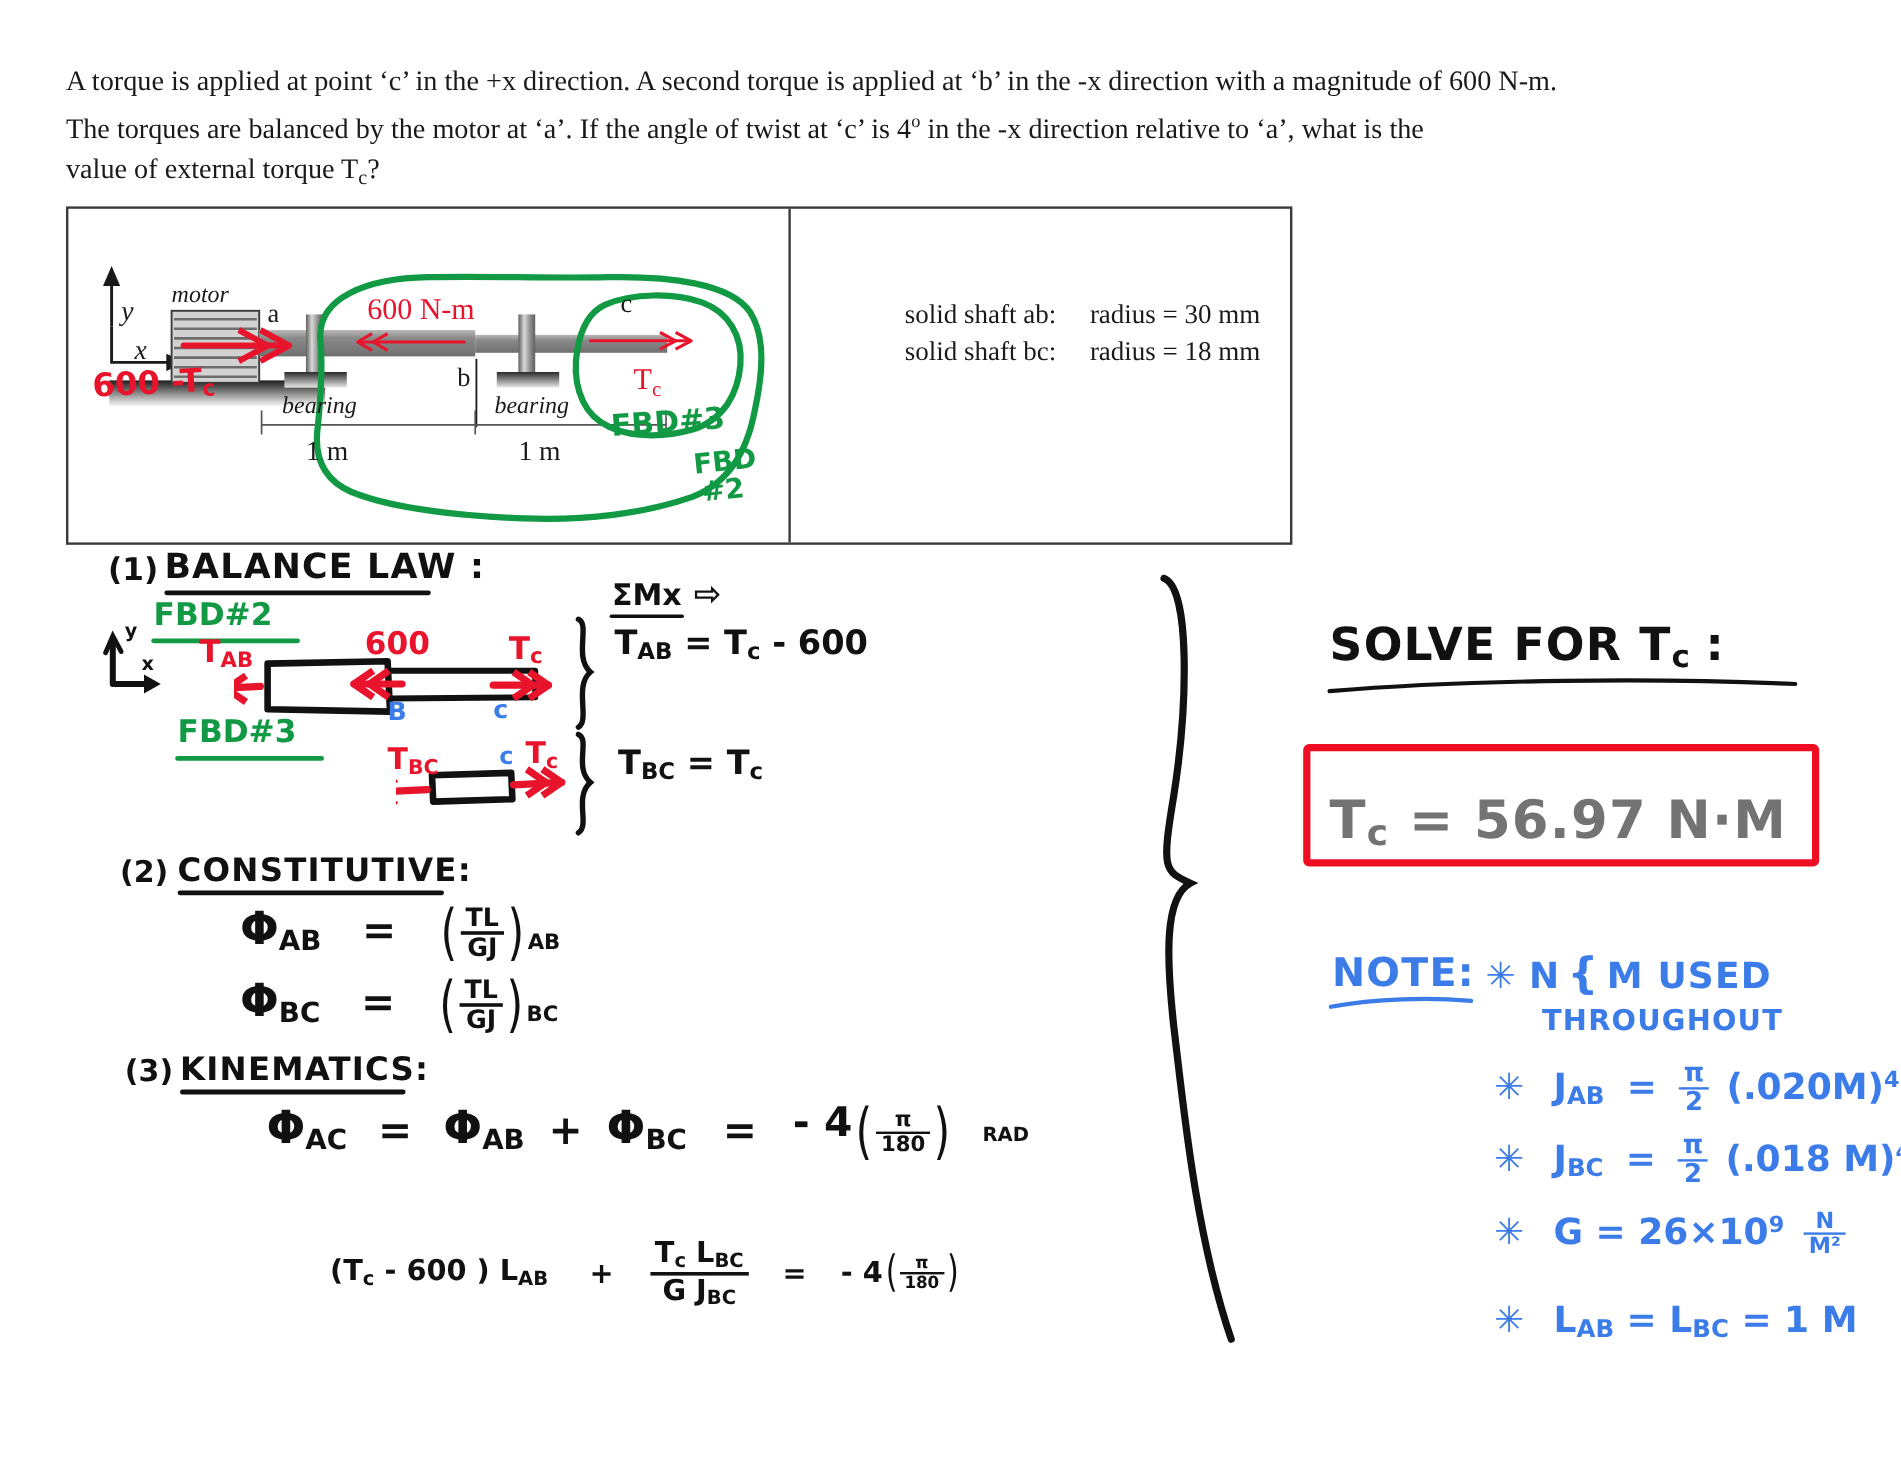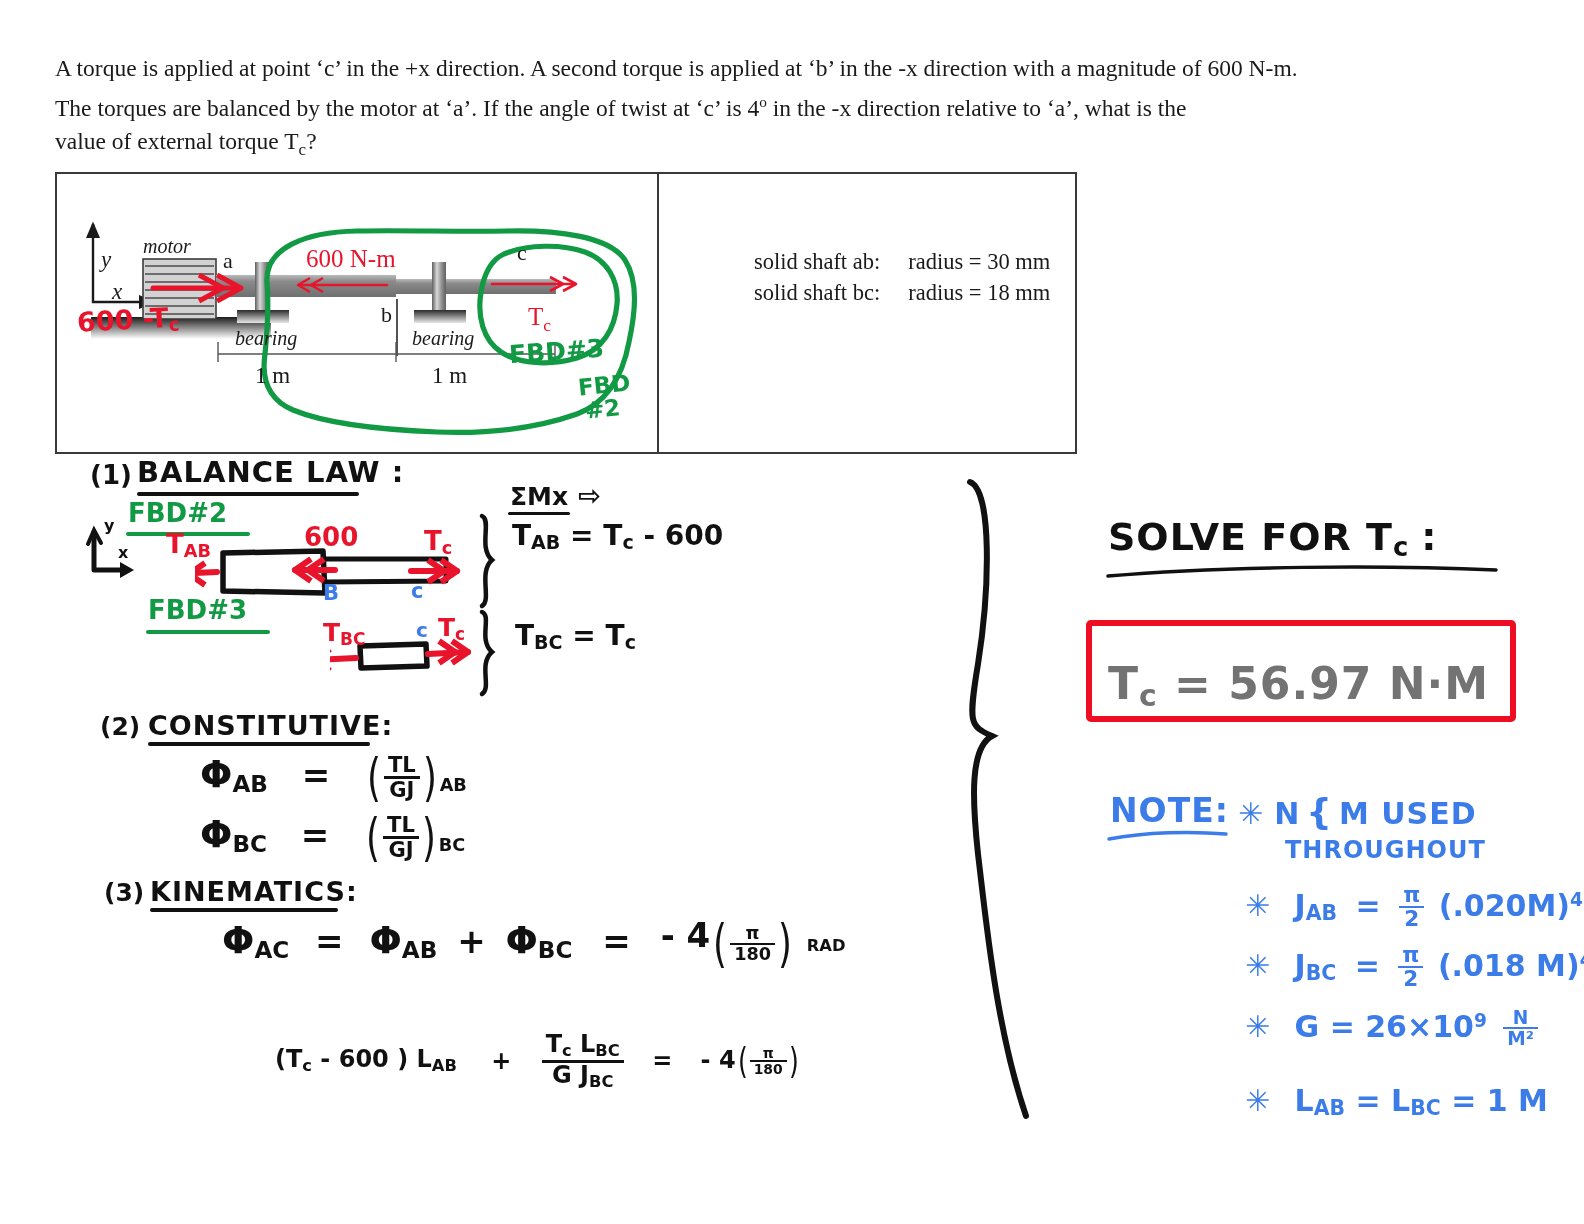--- a/index.html
+++ b/index.html
@@ -363,21 +363,21 @@
   <div class="underline-hw black" style="left:150px; top:908px; width:188px;"></div>
 
   <div class="hw hw-black" style="left:222px; top:918px; font-size:34px;">
     <span style="font-size:1.12em;">Φ</span><span class="sub">AC</span>
     <span style="margin:0 14px;">=</span>
     <span style="font-size:1.12em;">Φ</span><span class="sub">AB</span>
     <span style="margin:0 8px;">+</span>
     <span style="font-size:1.12em;">Φ</span><span class="sub">BC</span>
     <span style="margin:0 18px;">=</span>
     <span style="vertical-align:0.18em;">- 4</span><span class="paren">(</span><span class="frac thin" style="font-size:0.52em;"><span class="num">π</span><span class="den">180</span></span><span class="paren">)</span>
-    <span style="font-size:0.48em; vertical-align:0.1em;">RAD</span>
+    <span style="font-size:0.48em; margin-left:12px; vertical-align:0.1em;">RAD</span>
   </div>
 
   <div class="hw hw-black" style="left:240px; top:1032px; font-size:24px;margin-left:31px;">
     <span class="frac" style="font-size:1em;">
       <span class="num"><span>(T</span><span class="sub">c</span><span> - 600 ) L</span><span class="sub">AB</span></span>
     </span>
     <span style="margin:0 22px; vertical-align:middle;">+</span>
     <span class="frac" style="font-size:1em;">
       <span class="num"><span>T</span><span class="sub">c</span><span> L</span><span class="sub">BC</span></span>
       <span class="den"><span>G J</span><span class="sub">BC</span></span>

